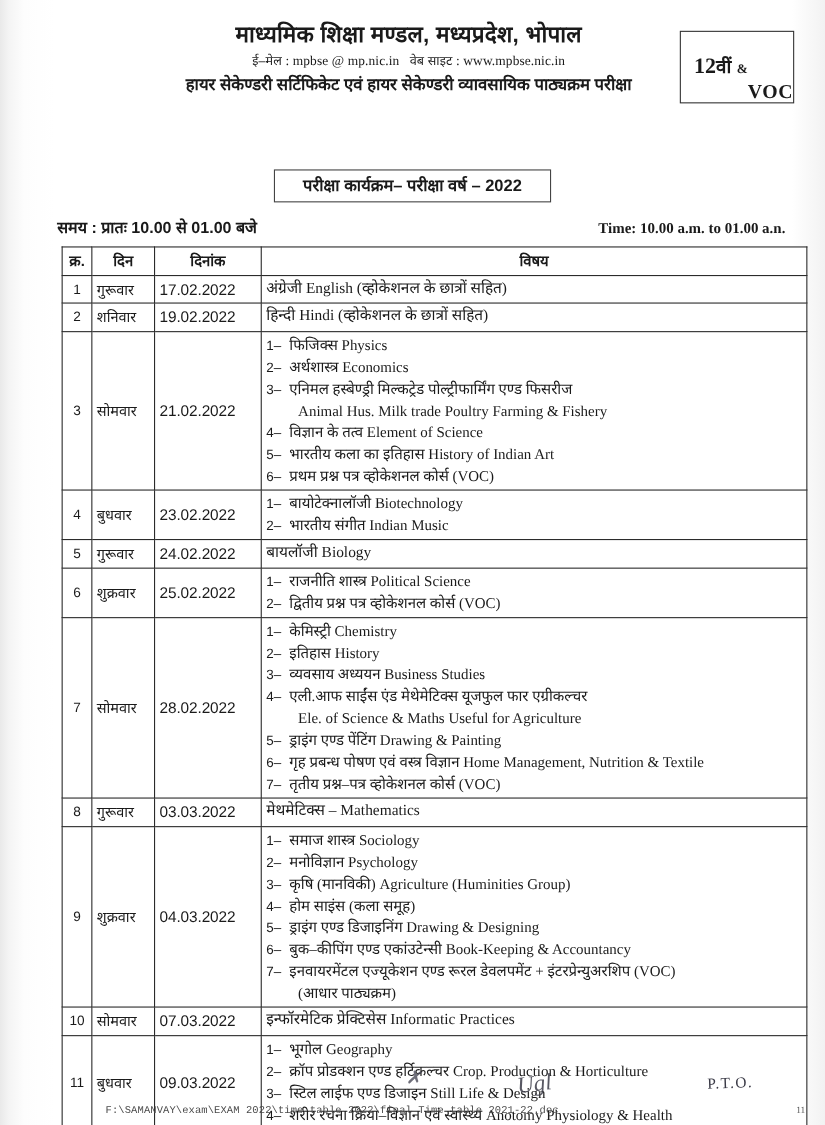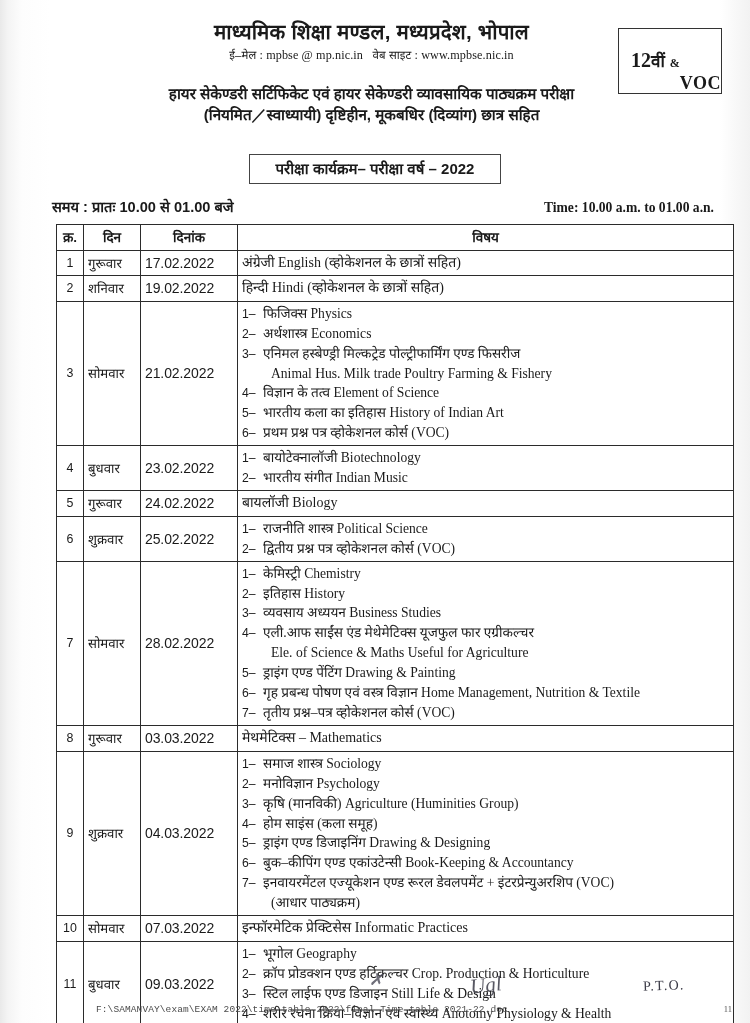--- a/index.html
+++ b/index.html
@@ -67,21 +67,21 @@
     margin-top: 3px;
     letter-spacing: .1px;
     white-space: nowrap;
   }
   .contact-line .hi { font-family:"Liberation Sans",sans-serif; font-size: 11.5px; }
   .exam-name {
     font-family: "Liberation Sans", sans-serif;
     font-weight: bold;
     font-size: 15.2px;
     line-height: 1.42;
-    margin-top: 20px;
+    margin-top: 4px;
     white-space: nowrap;
   }
   .exam-name .l2 { font-size: 15.2px; }
   .class-box {
     position: absolute; right: 14px; top: 18px;
     border: 1.6px solid #333;
     width: 104px; height: 66px;
     display: flex; 
     align-items: center; justify-content: flex-end;
     line-height: 1.18;
@@ -250,21 +250,20 @@
         <div class="org-title">माध्यमिक शिक्षा मण्डल, मध्यप्रदेश, भोपाल</div>
         <div class="contact-line">
           <span class="hi">ई–मेल</span>
           <span>: mpbse @ mp.nic.in</span>
           &nbsp;
           <span class="hi">वेब साइट</span>
           <span>: www.mpbse.nic.in</span>
         </div>
         <div class="exam-name">
           <div>हायर सेकेण्डरी सर्टिफिकेट एवं हायर सेकेण्डरी व्यावसायिक पाठ्यक्रम परीक्षा</div>
-          <div class="l2">(नियमित／स्वाध्यायी) दृष्टिहीन, मूकबधिर (दिव्यांग) छात्र सहित</div>
         </div>
       </div>
 
       <div class="class-box">
         <div class="cb1">
           <span>12</span><span class="deg">वीं</span>
           <span class="amp">&amp;</span>
         </div>
         <div class="cb2">VOC</div>
       </div>

